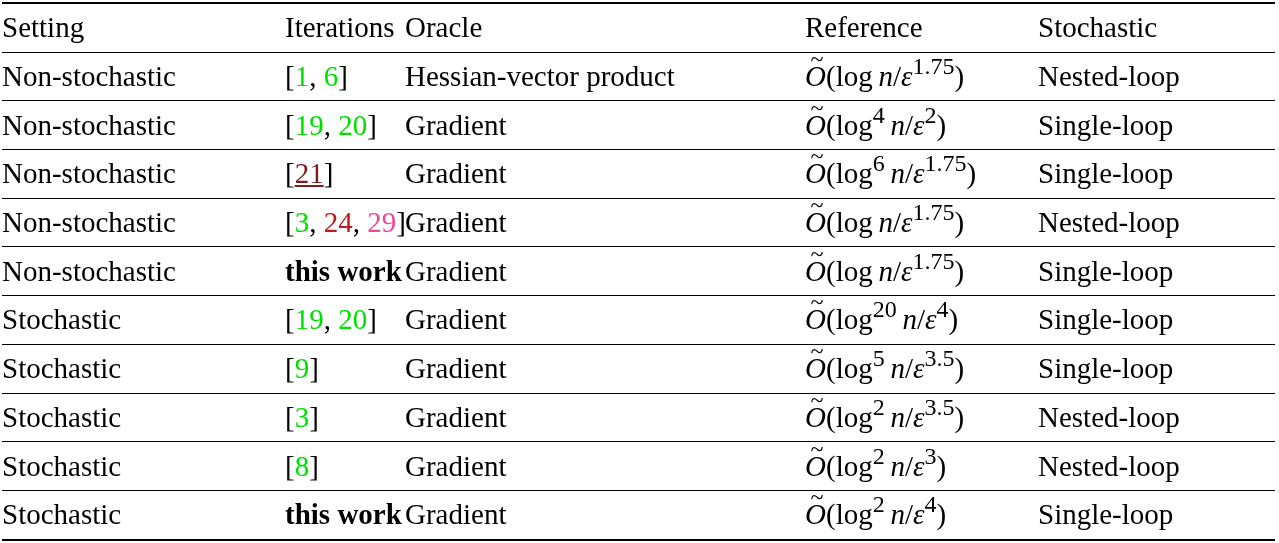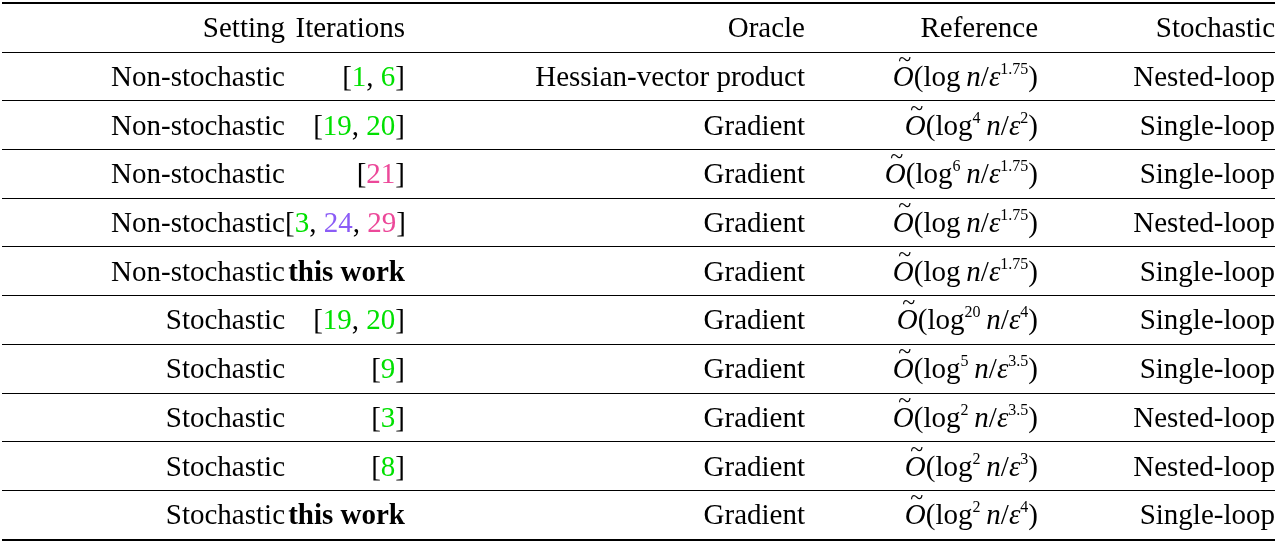--- a/index.html
+++ b/index.html
@@ -1,32 +1,32 @@
 <!DOCTYPE html>
 <html><head>
 <meta charset="utf-8">
 <style>
   html, body { margin: 0; padding: 0; background: #ffffff; }
   body { width: 1279px; height: 543px; overflow: hidden; position: relative;
          font-family: "Liberation Serif", "DejaVu Serif", serif; color: #000; }
   table.cmp { position: absolute; left: 2px; top: 2px; width: 1273px;
               border-collapse: collapse; table-layout: fixed; }
-  table.cmp th, table.cmp td { height: 47.7px; padding: 0; text-align: right;
+  table.cmp th, table.cmp td { height: 47.7px; padding: 0; text-align: left;
               vertical-align: middle; font-size: 29px; font-weight: normal;
               border-bottom: 1.6px solid #000; white-space: nowrap; line-height: 1; }
   table.cmp thead tr th { border-top: 2px solid #000; }
   table.cmp tbody tr:last-child td { border-bottom: 2px solid #000; }
   .cite { color: #00e000; }
   .bold { font-weight: bold; }
   .math { font-family: "Liberation Serif", "DejaVu Serif", serif; font-size: 29px; }
   .otilde { position: relative; display: inline-block; font-style: italic; }
   .otilde::before { content: "~"; position: absolute; left: 50%; top: -15px;
                     transform: translateX(-38%); font-style: normal; font-size: 24px; }
   .it { font-style: italic; }
-  sup { font-size: 16px; vertical-align: 0; position: relative; top: -12px; }
+  sup { font-size: 24px; vertical-align: 0; position: relative; top: -12px; }
 </style>
 </head>
 <body>
 
 <table class="cmp">
   <colgroup>
     <col style="width:283px">
     <col style="width:120px">
     <col style="width:400px">
     <col style="width:233px">
@@ -51,28 +51,28 @@
       </tr>
       <tr>
         <td>Non-stochastic</td>
         <td><span>[</span><span class="cite" style="color: rgb(0, 224, 0);">19</span><span>, </span><span class="cite" style="color: rgb(0, 224, 0);">20</span><span>]</span></td>
         <td>Gradient</td>
         <td class="math"><span class="otilde">O</span><span>(</span><span>log</span><sup>4</sup><span> </span><span class="it">n</span><span>/</span><span class="it">ε</span><sup>2</sup><span>)</span></td>
         <td>Single-loop</td>
       </tr>
       <tr>
         <td>Non-stochastic</td>
-        <td><span>[</span><span class="cite" style="color: #ec4899;">21</span><span>]</span></td>
+        <td><span>[</span><span class="cite" style="color: #7f1d1d; text-decoration: underline;">21</span><span>]</span></td>
         <td>Gradient</td>
         <td class="math"><span class="otilde">O</span><span>(</span><span>log</span><sup>6</sup><span> </span><span class="it">n</span><span>/</span><span class="it">ε</span><sup>1.75</sup><span>)</span></td>
         <td>Single-loop</td>
       </tr>
       <tr>
         <td>Non-stochastic</td>
-        <td><span>[</span><span class="cite" style="color: rgb(0, 224, 0);">3</span><span>, </span><span class="cite" style="color: #8b5cf6; font-family: Liberation Serif, serif;">24</span><span>, </span><span class="cite" style="color: #ec4899;">29</span><span>]</span></td>
+        <td><span>[</span><span class="cite" style="color: rgb(0, 224, 0);">3</span><span>, </span><span class="cite" style="color: #b91c1c; font-family: Liberation Serif, serif;">24</span><span>, </span><span class="cite" style="color: #ec4899;">29</span><span>]</span></td>
         <td>Gradient</td>
         <td class="math"><span class="otilde">O</span><span>(</span><span>log</span><span> </span><span class="it">n</span><span>/</span><span class="it">ε</span><sup>1.75</sup><span>)</span></td>
         <td>Nested-loop</td>
       </tr>
       <tr>
         <td>Non-stochastic</td>
         <td><span class="bold">this work</span></td>
         <td>Gradient</td>
         <td class="math"><span class="otilde">O</span><span>(</span><span>log</span><span> </span><span class="it">n</span><span>/</span><span class="it">ε</span><sup>1.75</sup><span>)</span></td>
         <td>Single-loop</td>

